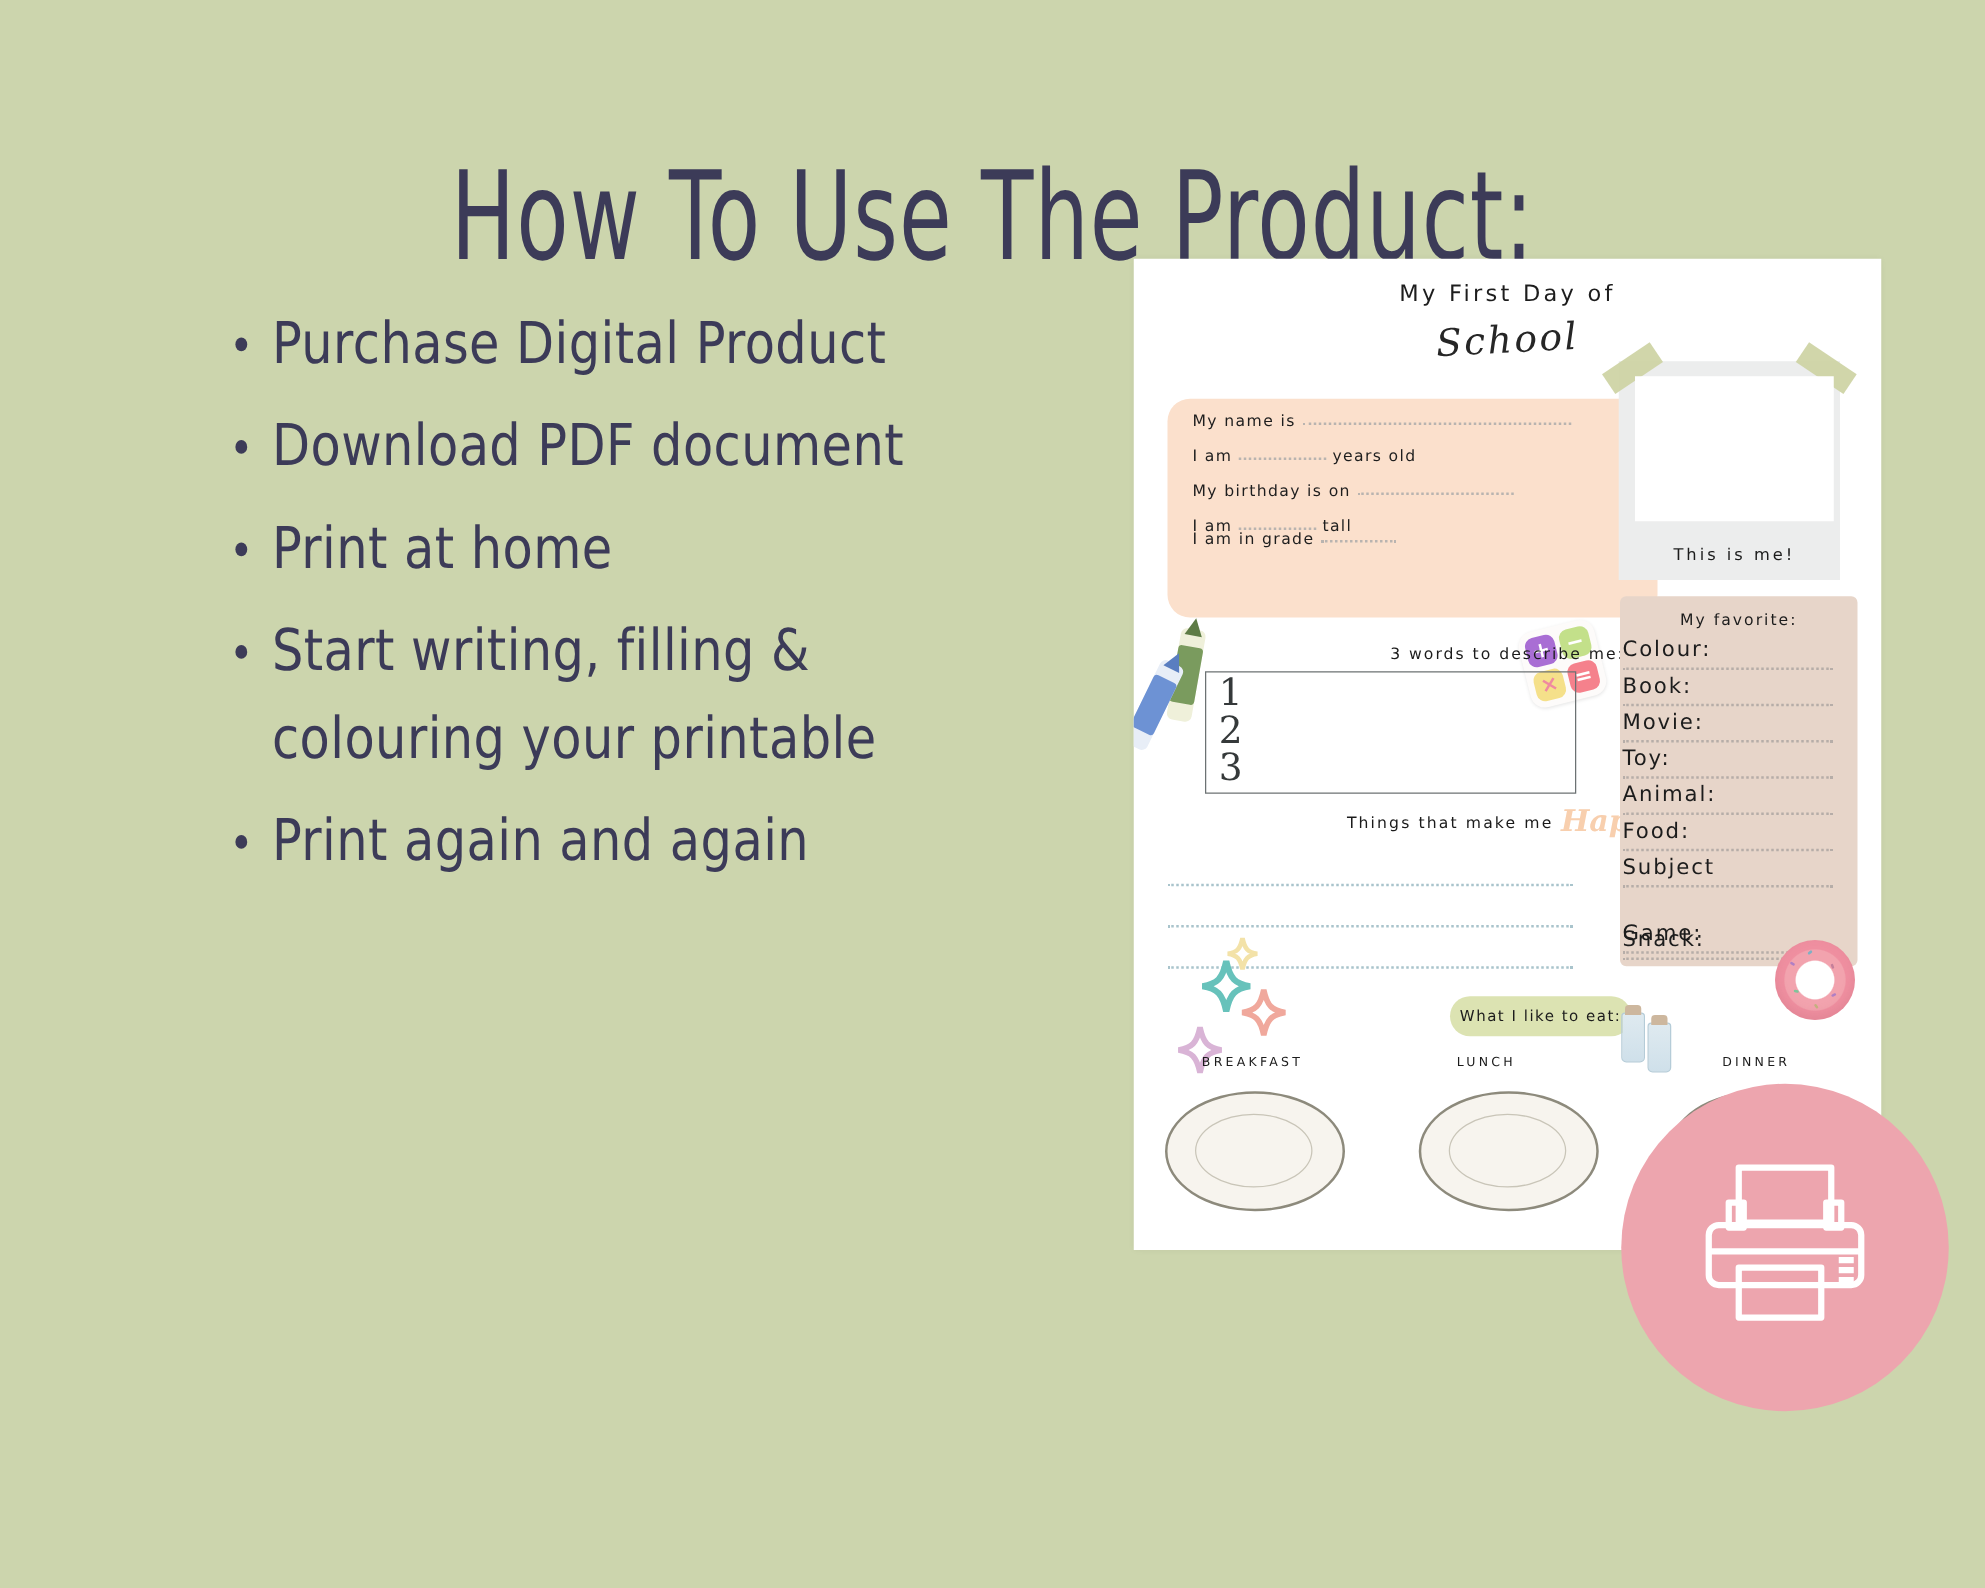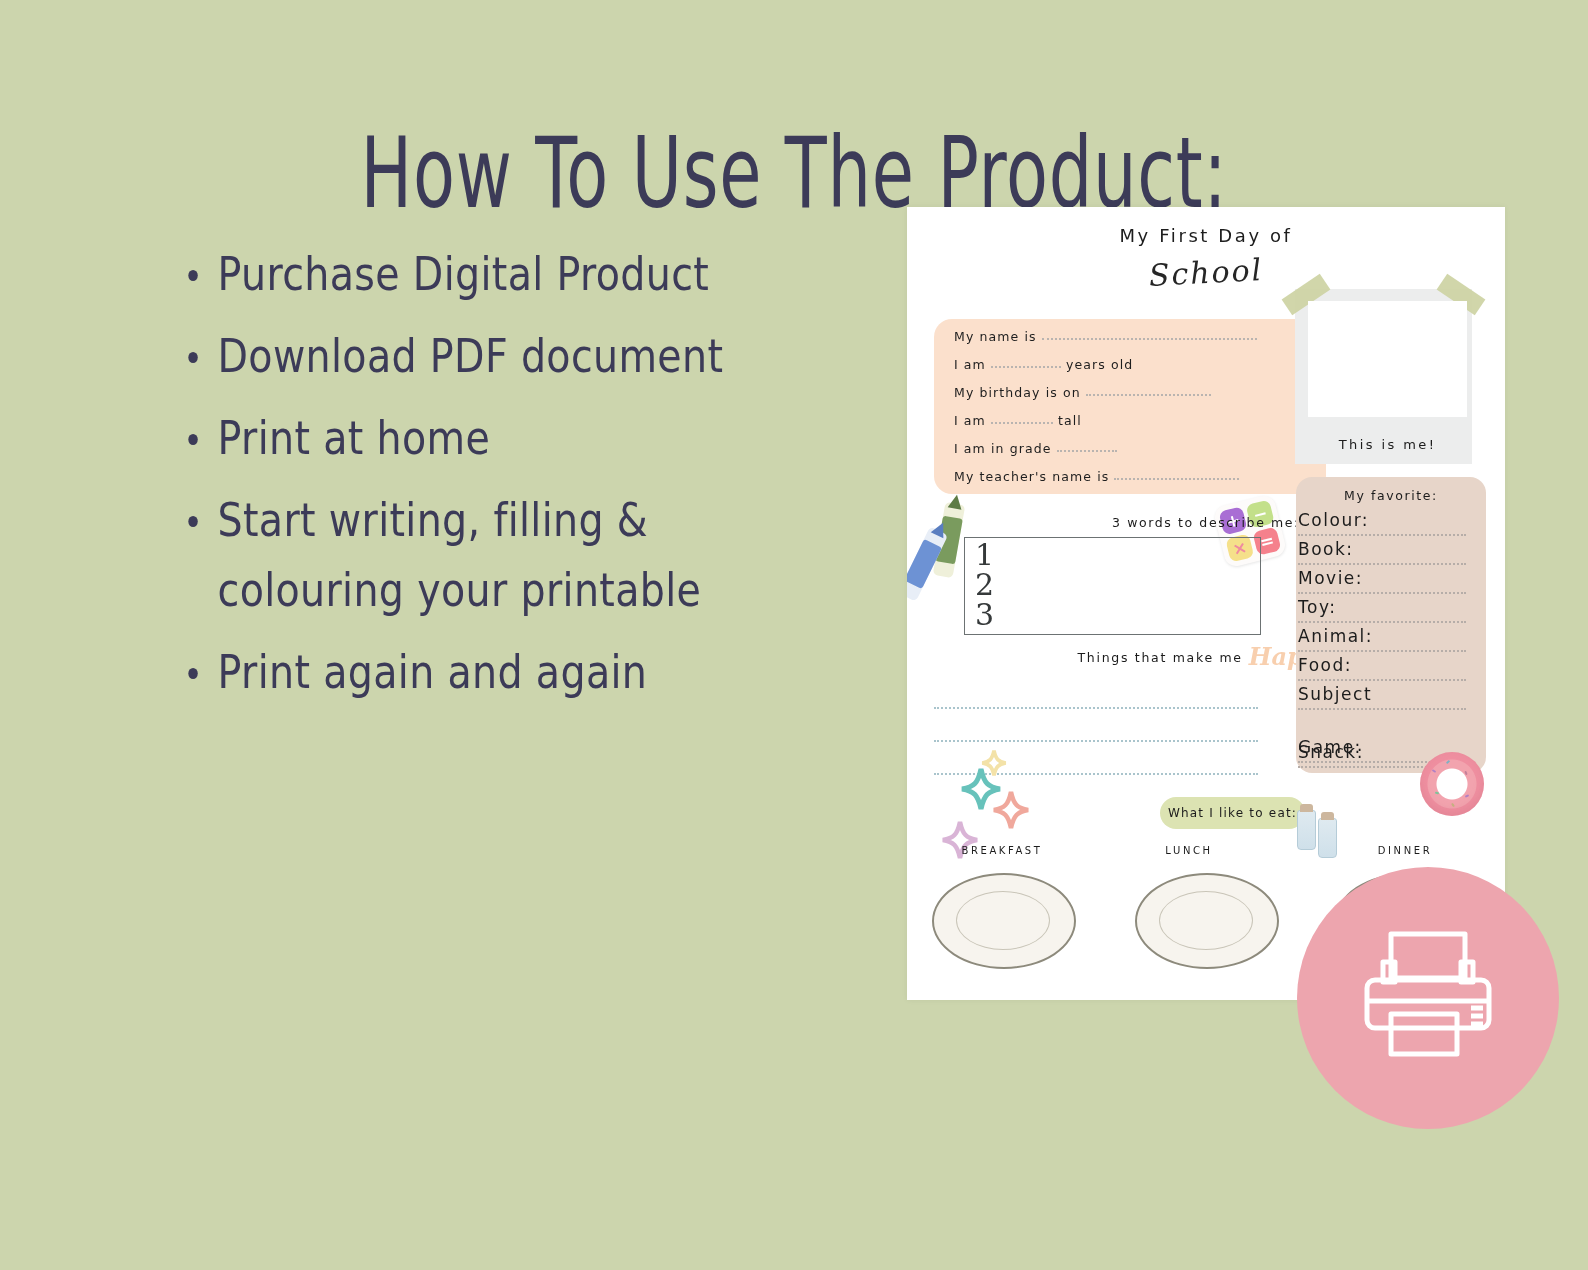--- a/index.html
+++ b/index.html
@@ -200,21 +200,21 @@
   .happy-rule{
     position:absolute;left:27px;width:324px;
     border-bottom:2.5px dotted #a9c4cc;
   }
 
   
   .fav-panel{
     position:absolute;
     left:389px;top:270px;
     width:190px;height:296px;
-    background:#e7d5c9;border-radius:16px;
+    background:#e7d5c9;border-radius:5px;
   }
   .fav-title{
     position:absolute;left:0;top:11px;width:190px;text-align:center;
     font-family:"DejaVu Sans", sans-serif;
     font-size:12.5px;letter-spacing:1.6px;color:#1c1c1c;
   }
   .fav-row{
     position:absolute;left:2px;width:170px;height:30px;
     font-family:"DejaVu Sans", sans-serif;
     font-size:17px;letter-spacing:1.5px;color:#1c1c1c;
@@ -310,27 +310,23 @@
     </div>
     <div class="info-row" style="top:66px;">
       <span>My birthday is on</span>
         <span class="dots med"></span>
     </div>
     <div class="info-row" style="top:94px;">
       <span>I am</span>
         <span class="dots xshort"></span>
         <span>tall</span>
     </div>
-    <div class="info-row" style="top:122px;">
+    <div class="info-row" style="top:104px;">
       <span>I am in grade</span>
         <span class="dots tiny"></span>
-    </div>
-    <div class="info-row" style="top:150px;">
-      <span>My teacher's name is</span>
-        <span class="dots med"></span>
     </div>
   </div>
 
   <div class="polaroid">
     <div class="tape left"></div>
     <div class="tape right"></div>
     <div class="polaroid-inner"></div>
     <div class="polaroid-cap">This is me!</div>
   </div>
 

